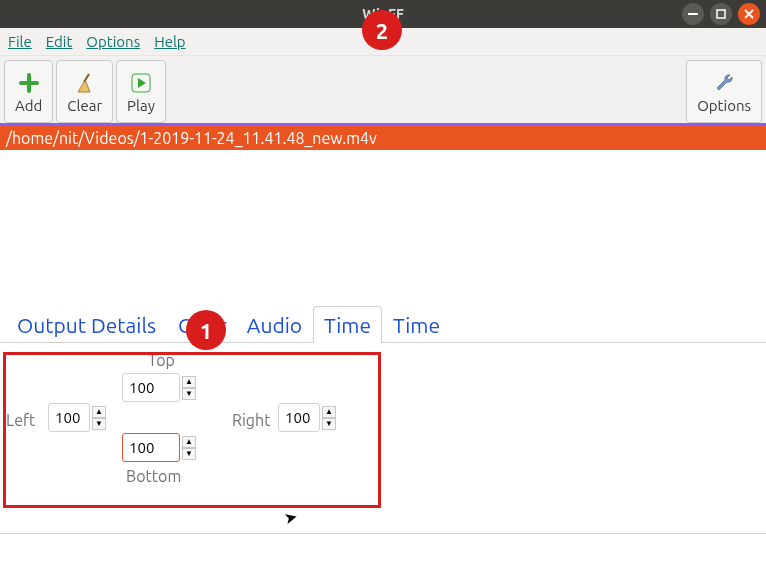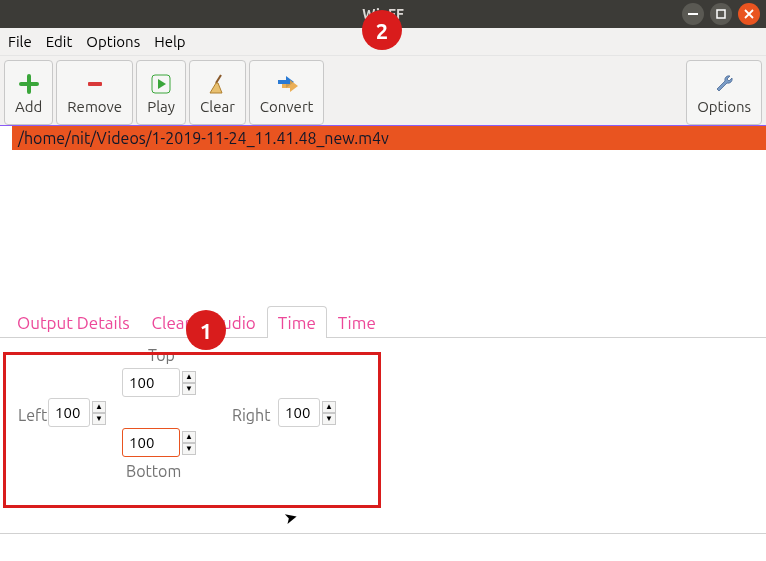--- a/index.html
+++ b/index.html
@@ -7,34 +7,34 @@
 
   .titlebar { background: #3c3b37; height: 28px; display: flex; align-items: center; justify-content: center; position: relative; }
   .titlebar .title { color: #ddd9d6; font-size: 14px; font-weight: bold; }
   .win-controls { position: absolute; right: 6px; top: 3px; display: flex; gap: 6px; }
   .win-btn { width: 22px; height: 22px; border-radius: 50%; display: flex; align-items: center; justify-content: center; color: #fff; font-size: 12px; cursor: pointer; }
   .win-min { background: #5a5953; }
   .win-max { background: #5a5953; }
   .win-close { background: #e95420; }
 
   .menubar { background: #f2f1f0; height: 28px; display: flex; align-items: center; padding: 0 8px; gap: 14px; border-bottom: 1px solid #e5e5e5; }
-  .menu-item { font-size: 15px; color: #000000; cursor: pointer; }
+  .menu-item { font-size: 15px; color: #0f766e; cursor: pointer; text-decoration: underline; }
 
-  .toolbar { background: #f2f1f0; height: 70px; display: flex; align-items: stretch; padding: 4px 4px 0 4px; gap: 3px; border-bottom: 1px solid #8b5cf6; }
+  .toolbar { background: #f2f1f0; height: 70px; display: flex; align-items: stretch; padding: 4px 4px 0 4px; gap: 3px; border-bottom: 3px solid #8b5cf6; }
   .tool-btn { border: 1px solid #c8c8c8; border-radius: 4px; background: #f6f6f5; display: flex; flex-direction: column; align-items: center; justify-content: center; font-size: 15px; color: #3c3b37; cursor: pointer; padding: 6px 10px; }
   .tool-btn .icon { height: 28px; display: flex; align-items: center; justify-content: center; }
   .tool-spacer { flex: 1; }
 
   .file-list { background: #fff; border: none; }
-  .file-row { background: #e95420; color: #0f172a; padding: 3px 6px; font-size: 16px; margin-left: 12px; }
+  .file-row { background: #e95420; color: #ffffff; padding: 3px 6px; font-size: 16px; }
 
   .workspace { height: 155px; background: #fff; }
 
   .tabbar { display: flex; align-items: center; padding: 0 6px; border-bottom: 1px solid #d1d1d1; position: relative; }
-  .tab { padding: 6px 10px; font-size: 17px; color: #ec4899; cursor: pointer; border: 1px solid transparent; border-bottom: none; position: relative; top: 1px; }
+  .tab { padding: 6px 10px; font-size: 21px; color: #1d4ed8; cursor: pointer; border: 1px solid transparent; border-bottom: none; position: relative; top: 1px; }
   .tab.active { border-color: #d1d1d1; background: #fff; border-top-left-radius: 4px; border-top-right-radius: 4px; }
 
   .crop-panel { position: relative; height: 170px; }
   .crop-panel label { font-size: 16px; color: #737373; }
   .spin-wrap { position: absolute; display: flex; align-items: center; }
   .spin-input { border: 1px solid #d1d1d1; border-radius: 3px; padding: 5px 6px; width: 58px; font-size: 15px; text-align: left; }
   .spin-input.focused { border-color: #e95420; }
   .spin-btns { display: flex; flex-direction: column; margin-left: 2px; }
   .spin-btn { width: 14px; height: 12px; border: 1px solid #c8c8c8; background: #f6f6f5; font-size: 8px; display: flex; align-items: center; justify-content: center; cursor: pointer; line-height: 1; }
 
@@ -82,52 +82,35 @@
   <div class="tool-btn">
     <span class="icon">
       <svg width="20" height="20" viewBox="0 0 20 20">
           <path d="M10 2 V18 M2 10 H18" stroke="#3aa63a" stroke-width="4" stroke-linecap="round"></path>
         </svg>
     </span>
     <span>Add</span>
   </div>
   <div class="tool-btn">
     <span class="icon">
-      <svg width="20" height="20" viewBox="0 0 20 20">
-          <rect x="3" y="8" width="14" height="4" fill="#d93939" rx="1"></rect>
+      <svg width="22" height="22" viewBox="0 0 22 22">
+          <path d="M15 2 L10 10" stroke="#8a5a2b" stroke-width="2"></path>
+          <path d="M10 10 L4 20 L16 20 L12 10 Z" fill="#e8c070" stroke="#b08030"></path>
         </svg>
     </span>
-    <span>Remove</span>
+    <span>Clear</span>
   </div>
   <div class="tool-btn">
     <span class="icon">
       <svg width="20" height="20" viewBox="0 0 20 20">
           <rect x="1" y="1" width="18" height="18" rx="3" fill="none" stroke="#3aa63a" stroke-width="1"></rect>
           <path d="M7 5 L15 10 L7 15 Z" fill="#3aa63a"></path>
         </svg>
     </span>
     <span>Play</span>
-  </div>
-  <div class="tool-btn">
-    <span class="icon">
-      <svg width="22" height="22" viewBox="0 0 22 22">
-          <path d="M15 2 L10 10" stroke="#8a5a2b" stroke-width="2"></path>
-          <path d="M10 10 L4 20 L16 20 L12 10 Z" fill="#e8c070" stroke="#b08030"></path>
-        </svg>
-    </span>
-    <span>Clear</span>
-  </div>
-  <div class="tool-btn">
-    <span class="icon">
-      <svg width="22" height="20" viewBox="0 0 22 20">
-          <path d="M2 6 L10 6 L10 2 L18 8 L10 14 L10 10 L2 10 Z" fill="#2a7ad4"></path>
-          <path d="M6 10 L14 10 L14 6 L22 12 L14 18 L14 14 L6 14 Z" fill="#e9a23b" opacity="0.85"></path>
-        </svg>
-    </span>
-    <span>Convert</span>
   </div>
   <div class="tool-spacer"></div>
   <div class="tool-btn">
     <span class="icon">
       <svg width="22" height="22" viewBox="0 0 22 22">
           <path d="M17 3 a4 4 0 0 0 -5 5 L4 16 l2 2 L14 10 a4 4 0 0 0 5 -5 l-3 3 -2-2 z" fill="#7a9cc6" stroke="#4a6a96" stroke-width="0.8"></path>
         </svg>
     </span>
     <span>Options</span>
   </div>
@@ -155,21 +138,21 @@
     <div class="spin-btns">
       <div class="spin-btn">
           <span>▲</span>
         </div>
       <div class="spin-btn">
           <span>▼</span>
         </div>
     </div>
   </div>
 
-  <label style="position:absolute; left:18px; top:68px;">Left</label>
+  <label style="position:absolute; left:6px; top:68px;">Left</label>
   <div class="spin-wrap" style="left:48px; top:60px;">
     <input class="spin-input" style="width: 42px;" value="100">
     <div class="spin-btns">
       <div class="spin-btn">
           <span>▲</span>
         </div>
       <div class="spin-btn">
           <span>▼</span>
         </div>
     </div>

